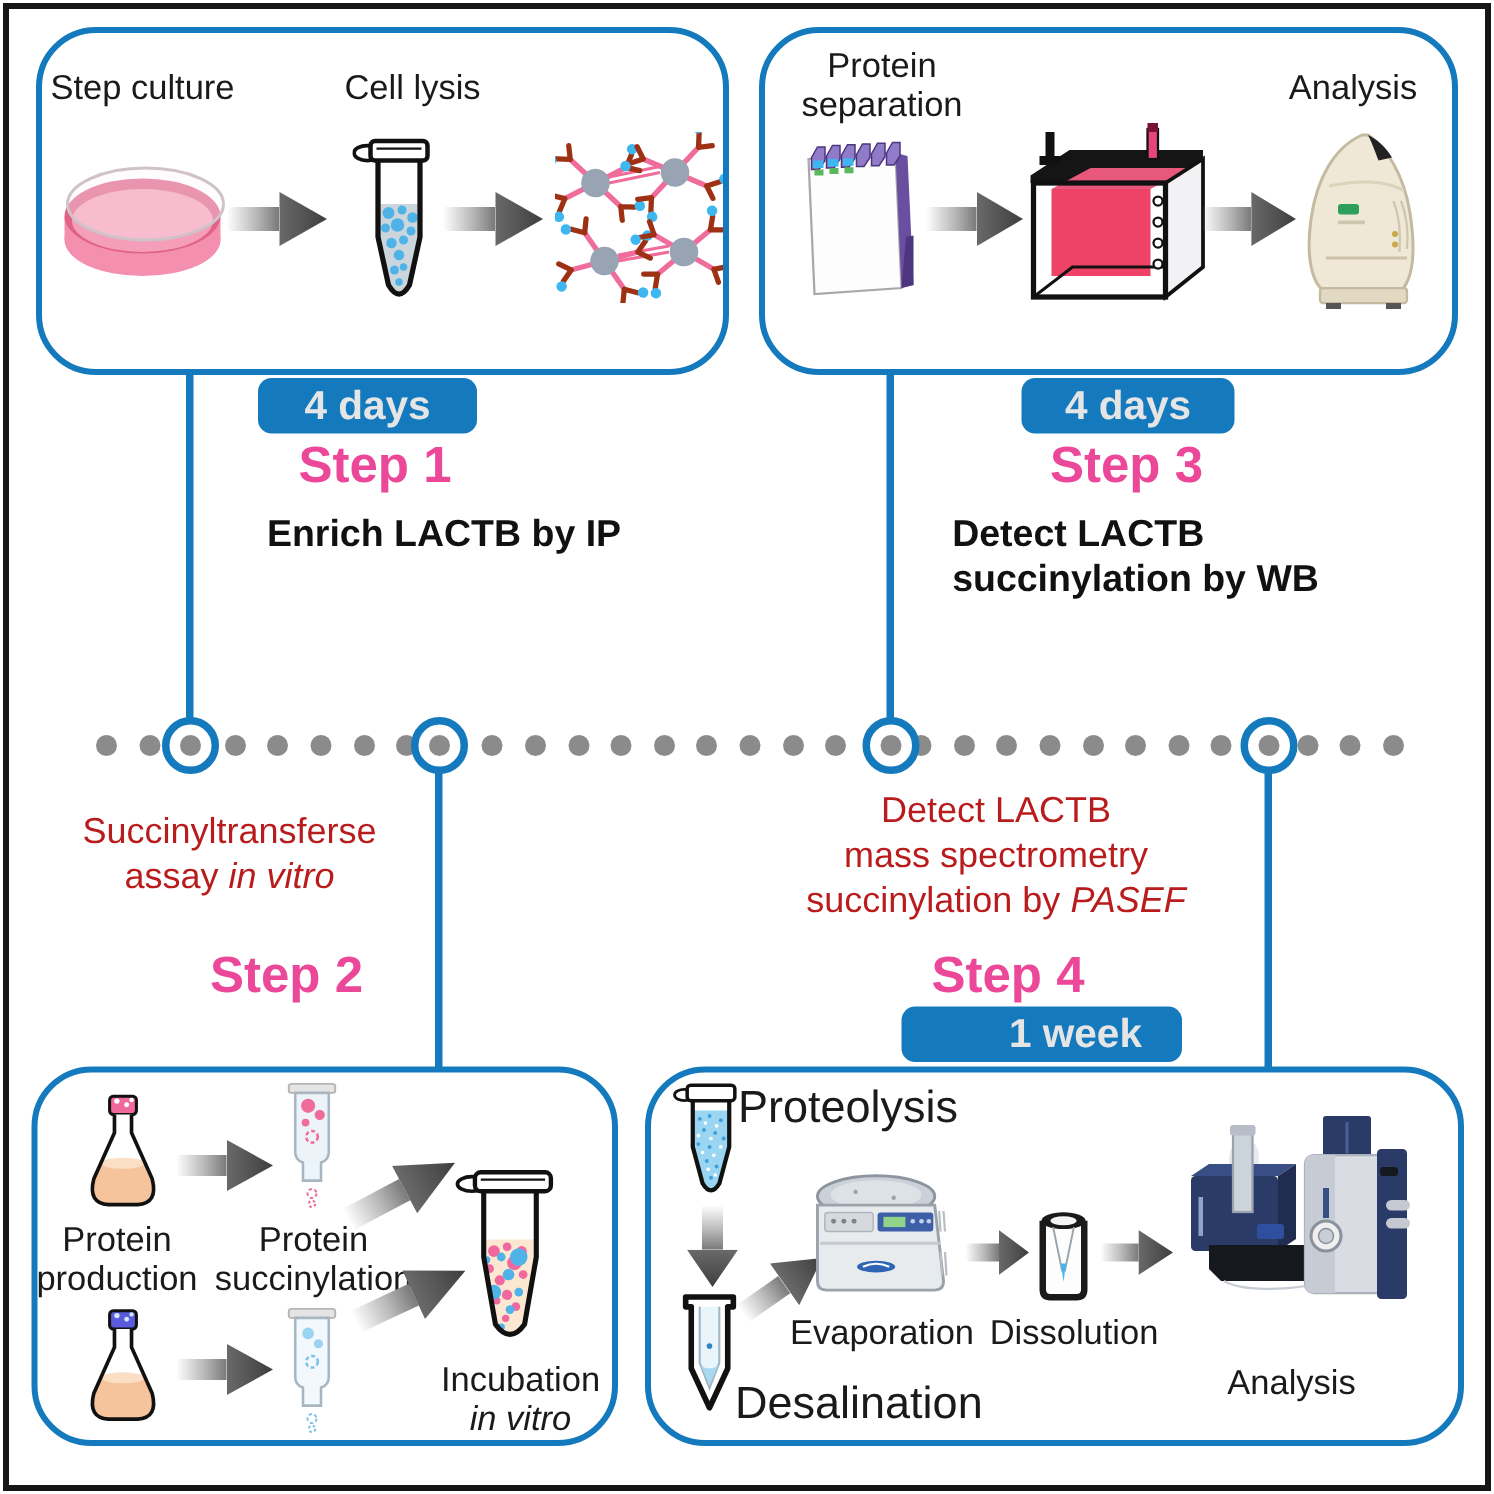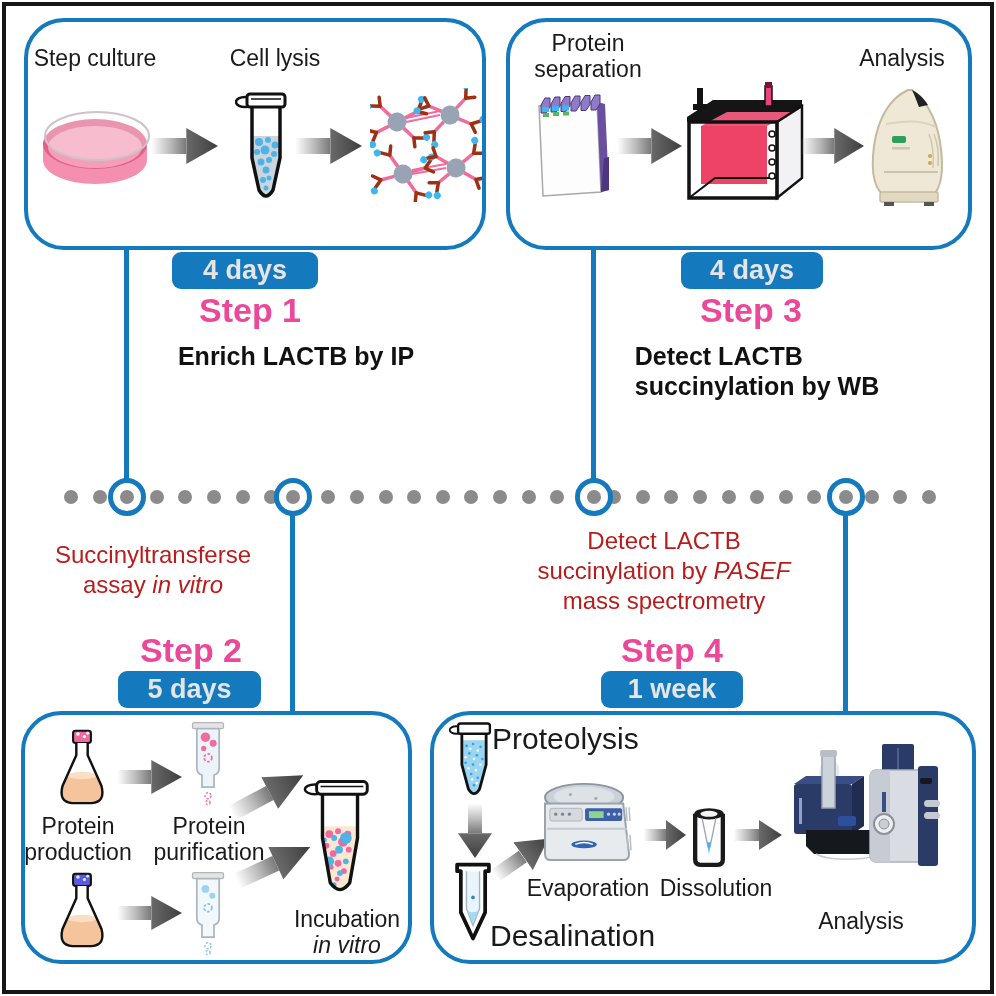--- a/index.html
+++ b/index.html
@@ -261,29 +261,28 @@
       <span class="dot"></span>
     </div>
 
   <div class="anno" style="left:153px;top:540px;">
     <div>Succinyltransferse</div>
     <div><span>assay </span><i>in vitro</i></div>
   </div>
 
   <div class="anno" style="left:664px;top:526px;">
     <div>Detect LACTB</div>
+    <div>mass spectrometry</div>
     <div><span>succinylation by </span><i>PASEF</i></div>
-    <div>mass spectrometry</div>
   </div>
 
   <div class="step-title" style="left:191px;top:631px;">Step 2</div>
-  <div class="badge" style="left:118px;top:671px;width:143px;height:37px;">5 days</div>
 
   <div class="step-title" style="left:672px;top:631px;">Step 4</div>
-  <div class="badge" style="left:601px;top:671px;width:142px;height:37px;">1 week</div>
+  <div class="badge" style="left:601px;top:671px;width:142px;height:37px;padding-left:45px;">1 week</div>
 
   <div class="panel" style="left:21px;top:711px;width:391px;height:253px;"></div>
 
   <div class="icon" style="left:56px;top:722px;width:52px;height:94px;">
     <svg viewBox="0 0 64 98">
       <rect x="21" y="2" width="22" height="15" rx="3" fill="#F0699E" stroke="#111" stroke-width="2.5"></rect>
       <circle cx="27" cy="6" r="2.2" fill="#fff"></circle>
         <circle cx="35" cy="9" r="2" fill="#fff"></circle>
         <circle cx="39" cy="5" r="1.8" fill="#fff"></circle>
       <path d="M25,17 L25,32 L8,70 Q3,90 20,91 L44,91 Q61,90 56,70 L39,32 L39,17" fill="#fff" stroke="none"></path>
@@ -310,21 +309,21 @@
       <circle cx="20" cy="96" r="2.5" fill="none" stroke="#F06C9B" stroke-width="1.6" stroke-dasharray="2,2"></circle>
     </svg>
   </div>
 
   <div class="lbl" style="left:78px;top:813px;">
     <div>Protein</div>
     <div>production</div>
   </div>
   <div class="lbl" style="left:209px;top:813px;">
     <div>Protein</div>
-    <div>purification</div>
+    <div>succinylation</div>
   </div>
 
   <div class="icon" style="left:56px;top:866px;width:52px;height:92px;">
     <svg viewBox="0 0 64 98">
       <rect x="21" y="2" width="22" height="15" rx="3" fill="#5A5BDB" stroke="#111" stroke-width="2.5"></rect>
       <circle cx="27" cy="6" r="2.2" fill="#CDE8F7"></circle>
         <circle cx="35" cy="9" r="2" fill="#CDE8F7"></circle>
         <circle cx="39" cy="5" r="1.8" fill="#CDE8F7"></circle>
       <path d="M25,17 L25,32 L8,70 Q3,90 20,91 L44,91 Q61,90 56,70 L39,32 L39,17" fill="#fff" stroke="none"></path>
       <path d="M14,56 L8,70 Q3,90 20,91 L44,91 Q61,90 56,70 L50,56 Q32,64 14,56 Z" fill="#F5C49C"></path>

